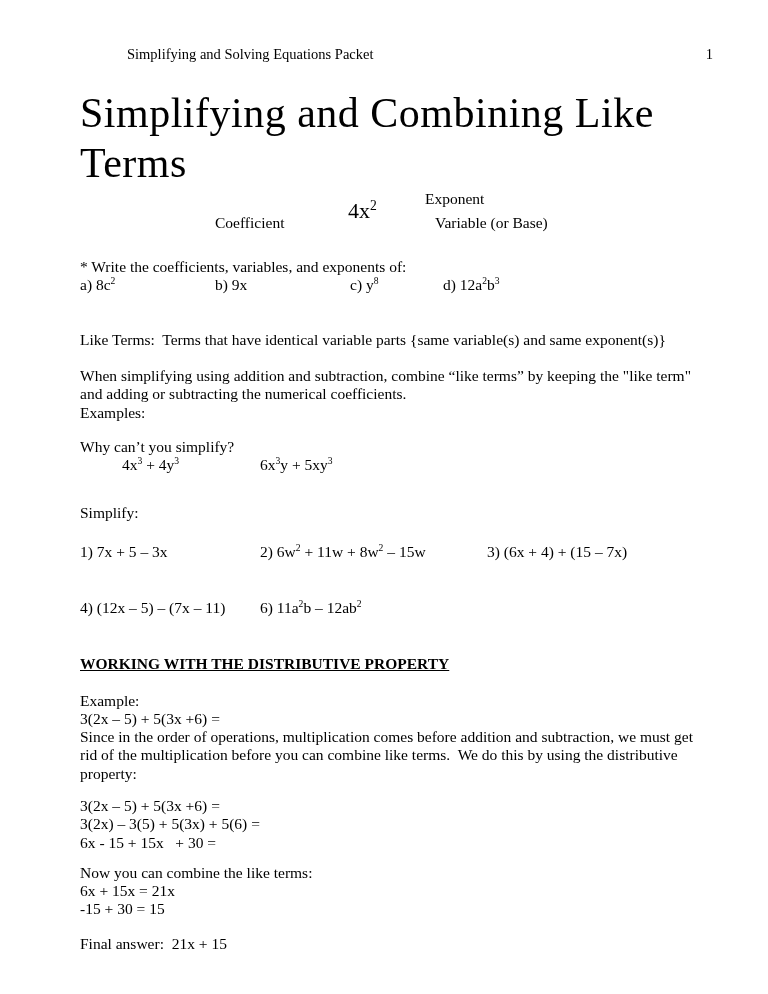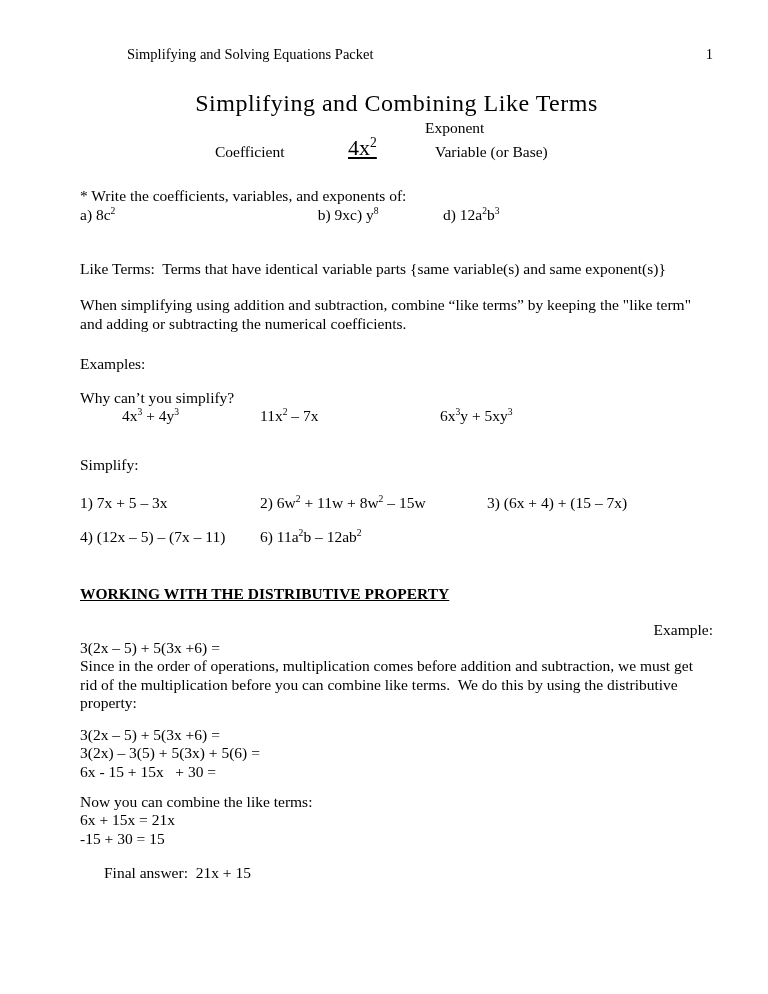--- a/index.html
+++ b/index.html
@@ -17,54 +17,54 @@
     overflow: hidden;
   }
   .hdr {
     display: flex;
     justify-content: space-between;
     font-size: 14.5px;
     gap: 39px;
   }
   .hdr .hdr-left { padding-left: 47px; }
   h1.title {
-    font-size: 24px;
+    font-size: 42px;
     font-weight: normal;
-    text-align: center;
+    text-align: left;
     margin: 26px 0 0 0;
     letter-spacing: 0.5px;
   }
   .anatomy { position: relative; height: 56px; margin-top: 2px; }
   .anatomy-exponent { position: absolute; left: 345px; top: 0; }
   .anatomy-coeff    { position: absolute; left: 135px; top: 24px; }
-  .anatomy-term     { position: absolute; left: 268px; top: 16px; font-size: 22px; text-decoration: underline; }
+  .anatomy-term     { position: absolute; left: 268px; top: 8px; font-size: 22px; }
   .anatomy-var      { position: absolute; left: 355px; top: 24px; }
   p, .line { margin: 0; white-space: pre-wrap; }
   .row { display: flex; white-space: pre-wrap; }
   .write-row > span:nth-child(1) { width: 135px; }
-  .write-row > span:nth-child(2) { width: 135px; text-align: right; }
+  .write-row > span:nth-child(2) { width: 135px; }
   .write-row > span:nth-child(3) { width: 93px; }
   .ex-row { margin-left: 42px; }
   .ex-row > span:nth-child(1) { width: 138px; }
   .ex-row > span:nth-child(2) { width: 180px; }
   .prob-row > span:nth-child(1) { width: 180px; }
   .prob-row > span:nth-child(2) { width: 227px; }
   .mt-write   { margin-top: 12px; }
   .mt-like    { margin-top: 36px; }
   .mt-para    { margin-top: 18px; }
-  .mt-ex      { margin-top: 22px; }
+  .mt-ex      { }
   .mt-why     { margin-top: 16px; }
   .mt-simp    { margin-top: 30px; }
   .mt-row1    { margin-top: 20px; }
-  .mt-row2    { margin-top: 16px; }
+  .mt-row2    { margin-top: 38px; }
   .mt-sect    { margin-top: 38px; }
-  .mt-exlabel { margin-top: 18px; text-align: right; }
+  .mt-exlabel { margin-top: 18px; }
   .mt-work    { margin-top: 14px; }
   .mt-comb    { margin-top: 12px; }
-  .mt-final   { margin-top: 16px; margin-left: 24px; }
+  .mt-final   { margin-top: 16px; }
   .section-heading {
     font-weight: bold;
     text-decoration: underline;
   }
   sup { font-size: 0.62em; line-height: 0; }
 </style>
 </head>
 <body>
 
 <div class="page">
@@ -93,21 +93,20 @@
 
   <p class="line mt-like">Like Terms:  Terms that have identical variable parts {same variable(s) and same exponent(s)}</p>
 
   <p class="mt-para">When simplifying using addition and subtraction, combine “like terms” by keeping the "like term" and adding or subtracting the numerical coefficients.</p>
 
   <p class="line mt-ex">Examples:</p>
 
   <p class="line mt-why">Why can’t you simplify?</p>
   <div class="row ex-row">
     <span>4x<sup>3</sup> + 4y<sup>3</sup></span>
-    <span>11x<sup>2</sup> – 7x</span>
     <span>6x<sup>3</sup>y + 5xy<sup>3</sup></span>
   </div>
 
   <p class="line mt-simp">Simplify:</p>
 
   <div class="row prob-row mt-row1">
     <span>1) 7x + 5 – 3x</span>
     <span>2) 6w<sup>2</sup> + 11w + 8w<sup>2</sup> – 15w</span>
     <span>3) (6x + 4) + (15 – 7x)</span>
   </div>

